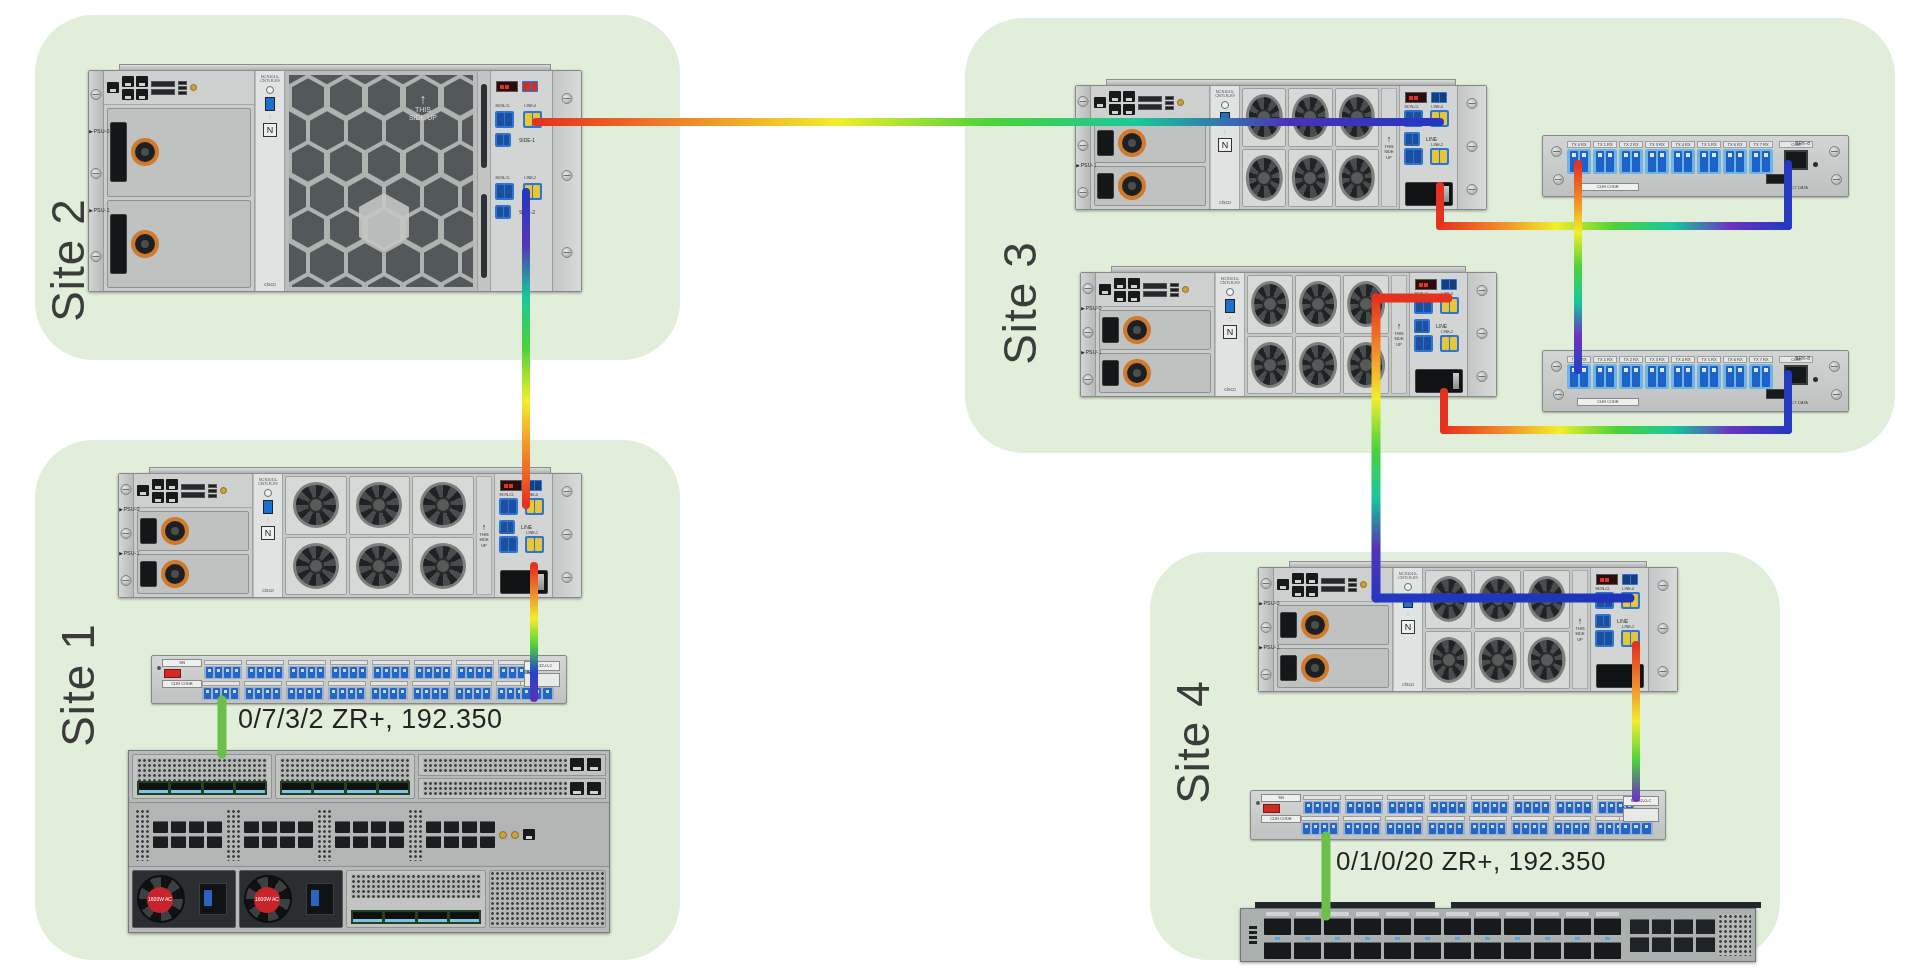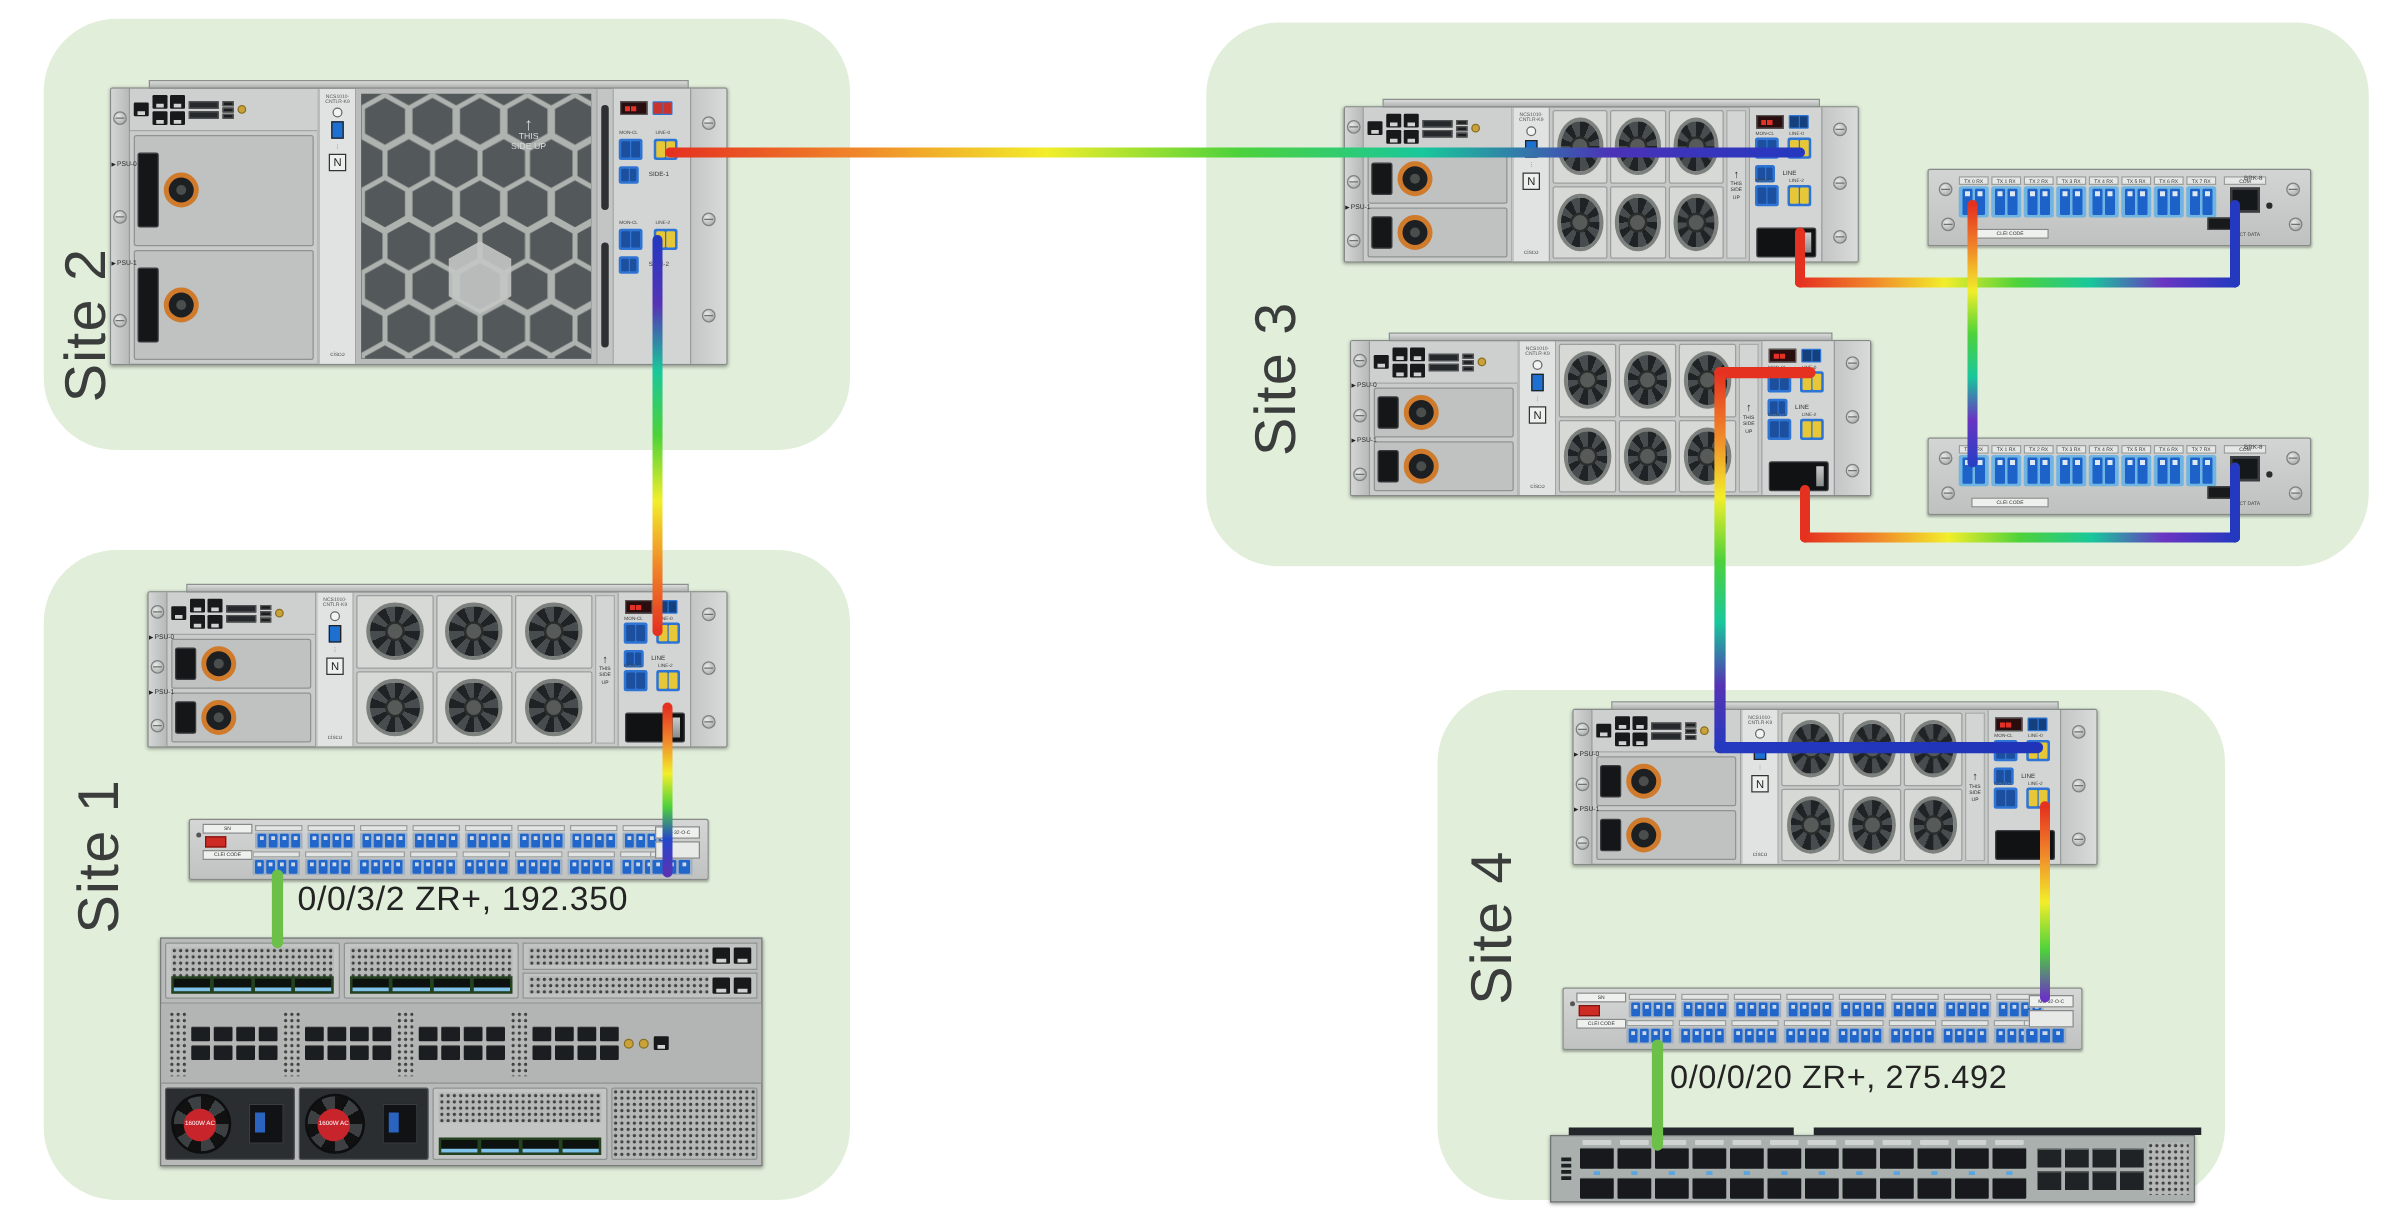--- a/index.html
+++ b/index.html
@@ -1506,15 +1506,15 @@
       <line x1="1440" y1="226" x2="1788" y2="226" stroke="url(#g-c-site3-ncs1-brk1-1)" stroke-width="8" stroke-linecap="round"></line>
       <line x1="1788" y1="226" x2="1788" y2="164" stroke="url(#g-c-site3-ncs1-brk1-2)" stroke-width="8" stroke-linecap="round"></line>
       <line x1="1444" y1="392" x2="1444" y2="430" stroke="url(#g-c-site3-ncs2-brk2-0)" stroke-width="8" stroke-linecap="round"></line>
       <line x1="1444" y1="430" x2="1788" y2="430" stroke="url(#g-c-site3-ncs2-brk2-1)" stroke-width="8" stroke-linecap="round"></line>
       <line x1="1788" y1="430" x2="1788" y2="374" stroke="url(#g-c-site3-ncs2-brk2-2)" stroke-width="8" stroke-linecap="round"></line>
       <line x1="1578" y1="164" x2="1578" y2="370" stroke="url(#g-c-brk1-brk2-0)" stroke-width="8" stroke-linecap="round"></line>
       <line x1="222" y1="700" x2="222" y2="754" stroke="url(#g-c-site1-mux-router-0)" stroke-width="9" stroke-linecap="round"></line>
       <line x1="1326" y1="836" x2="1326" y2="916" stroke="url(#g-c-site4-mux-switch-0)" stroke-width="9" stroke-linecap="round"></line>
     </svg>
 
-  <div class="ann ann1">0/0/3/2 ZR+, 192.350</div>
-  <div class="ann ann2">0/0/0/20 ZR+, 275.492</div>
+  <div class="ann ann1">0/7/3/2 ZR+, 192.350</div>
+  <div class="ann ann2">0/1/0/20 ZR+, 192.350</div>
 </div>
 
 </body></html>

